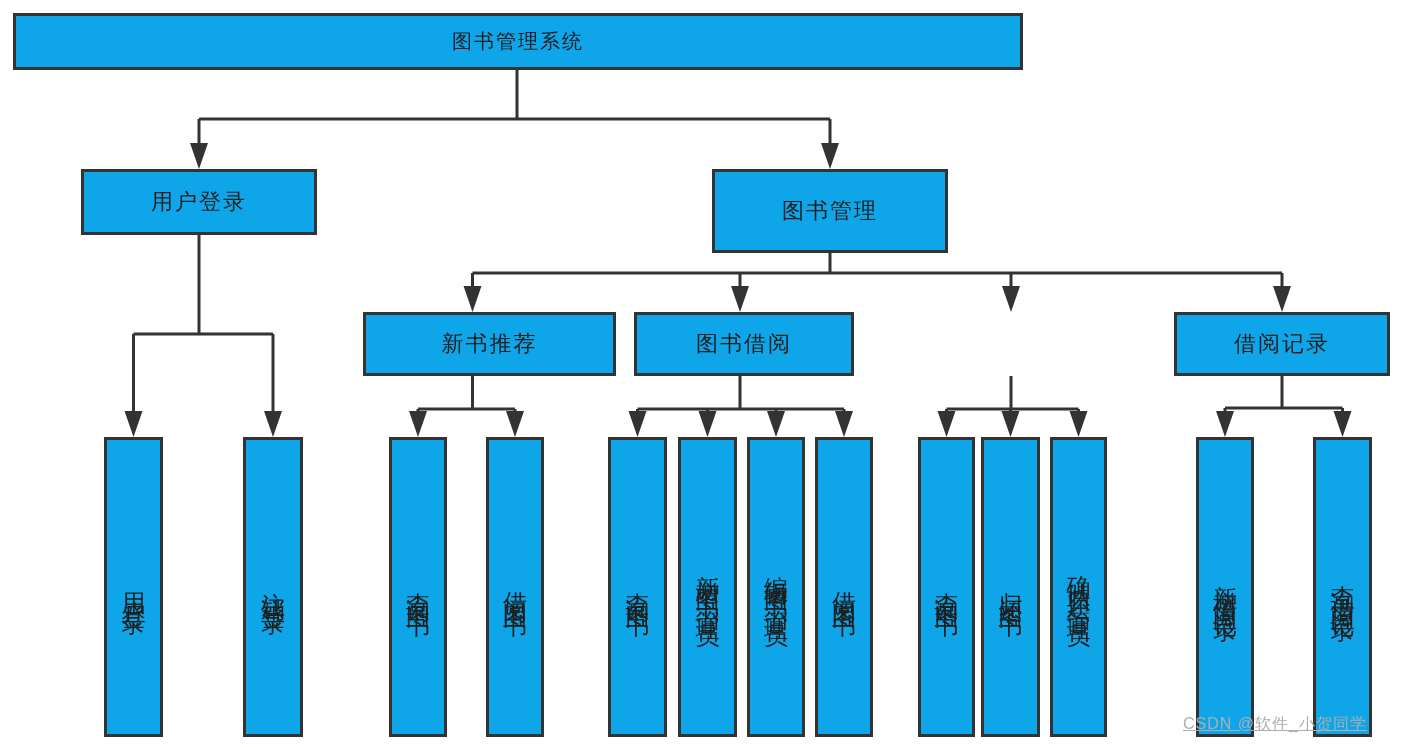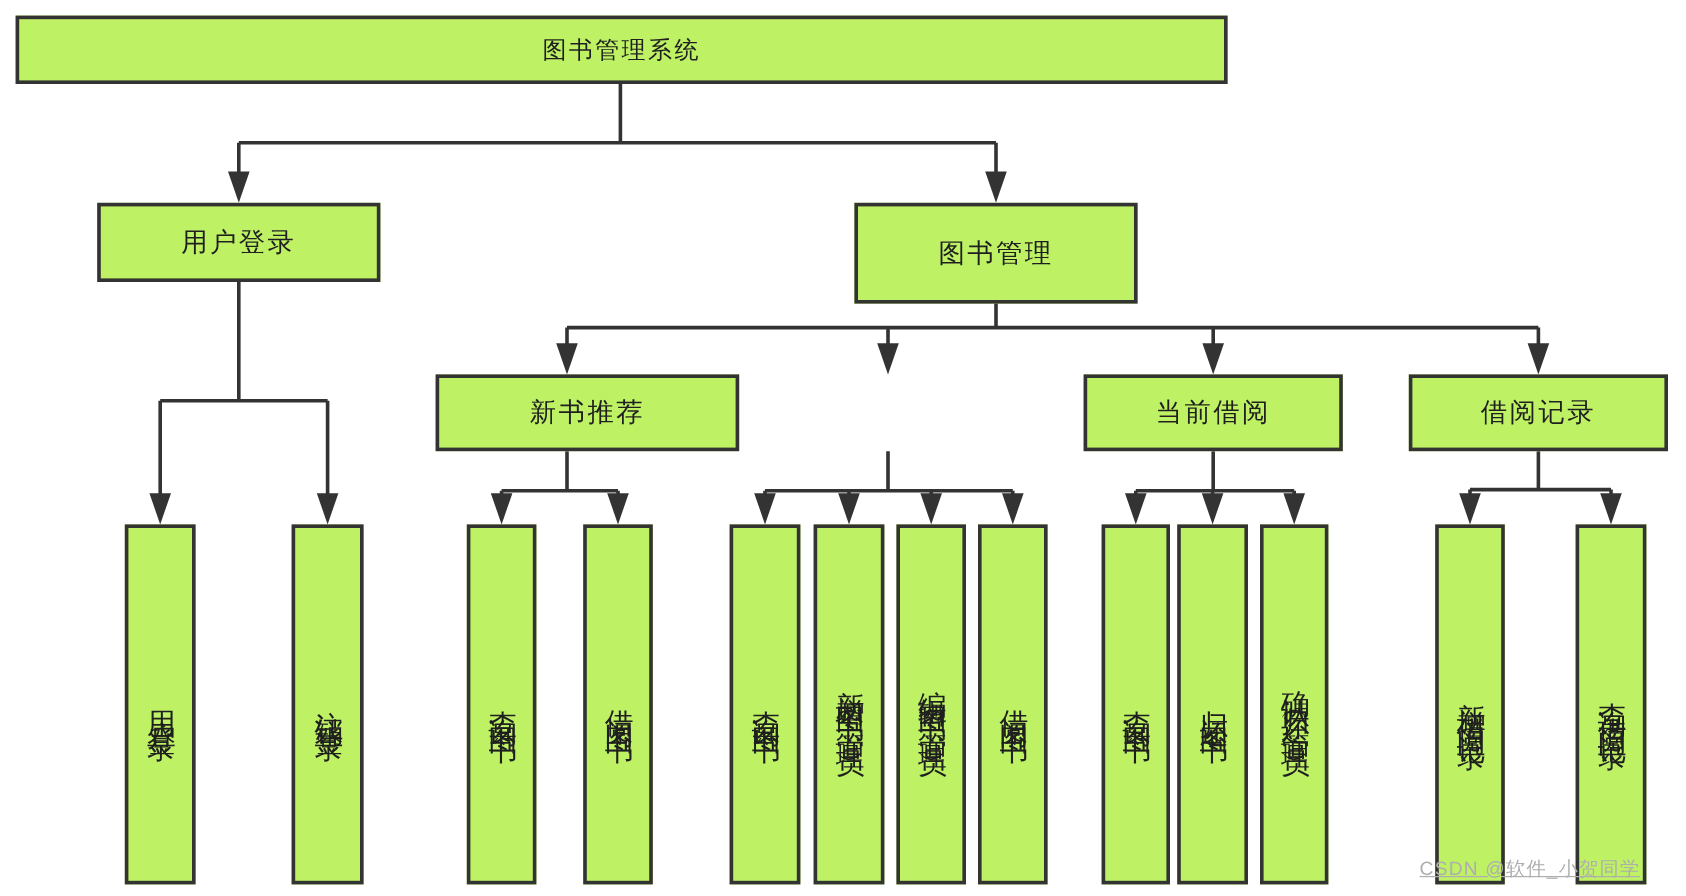--- a/index.html
+++ b/index.html
@@ -7,21 +7,21 @@
   body {
     width:1405px; height:747px; background:var(--bg);
     font-family:"Liberation Sans","DejaVu Sans",sans-serif;
   }
   .canvas { position:relative; width:1405px; height:747px; overflow:hidden; background:var(--bg); }
   svg.connectors { position:absolute; left:0; top:0; z-index:1; }
   svg.connectors path { stroke:var(--line); stroke-width:3; fill:none; }
   svg.connectors polygon { fill:var(--line); }
   .box {
     position:absolute; box-sizing:border-box; z-index:2;
-    border:3px solid var(--line); background:#bef264;
+    border:3px solid var(--line); background:#0ea5e9;
     display:flex; align-items:center; justify-content:center;
     color:var(--text); text-align:right; white-space:nowrap;
   }
   .hbox { font-size:22px; letter-spacing:2px; }
   .root { font-size:20px; letter-spacing:2px; }
   .leaf {
     writing-mode:vertical-rl; text-orientation:mixed;
     font-size:24px; letter-spacing:7px; line-height:1;
   }
   .watermark {
@@ -67,21 +67,21 @@
     <polygon points="1216,411 1234,411 1225,437"></polygon>
     <polygon points="1333.5,411 1351.5,411 1342.5,437"></polygon>
   </svg>
 
   <div class="box root" style="left:13px;top:13px;width:1010px;height:57px">图书管理系统</div>
 
   <div class="box hbox" style="left:81px;top:169px;width:236px;height:66px">用户登录</div>
   <div class="box hbox" style="left:712px;top:169px;width:236px;height:84px">图书管理</div>
 
   <div class="box hbox" style="left:363px;top:312px;width:253px;height:64px">新书推荐</div>
-  <div class="box hbox" style="left:903px;top:312px;width:216px;height:64px">当前借阅</div>
+  <div class="box hbox" style="left:634px;top:312px;width:220px;height:64px">图书借阅</div>
   <div class="box hbox" style="left:1174px;top:312px;width:216px;height:64px">借阅记录</div>
 
   <div class="box leaf" style="left:104px;top:437px;width:59px;height:300px">用户登录</div>
   <div class="box leaf" style="left:243px;top:437px;width:60px;height:300px">注销登录</div>
 
   <div class="box leaf" style="left:389px;top:437px;width:58px;height:300px">查询图书</div>
   <div class="box leaf" style="left:486px;top:437px;width:58px;height:300px">借阅图书</div>
 
   <div class="box leaf" style="left:608px;top:437px;width:59px;height:300px">查询图书</div>
   <div class="box leaf" style="left:678px;top:437px;width:59px;height:300px">新增图书（管理员）</div>

